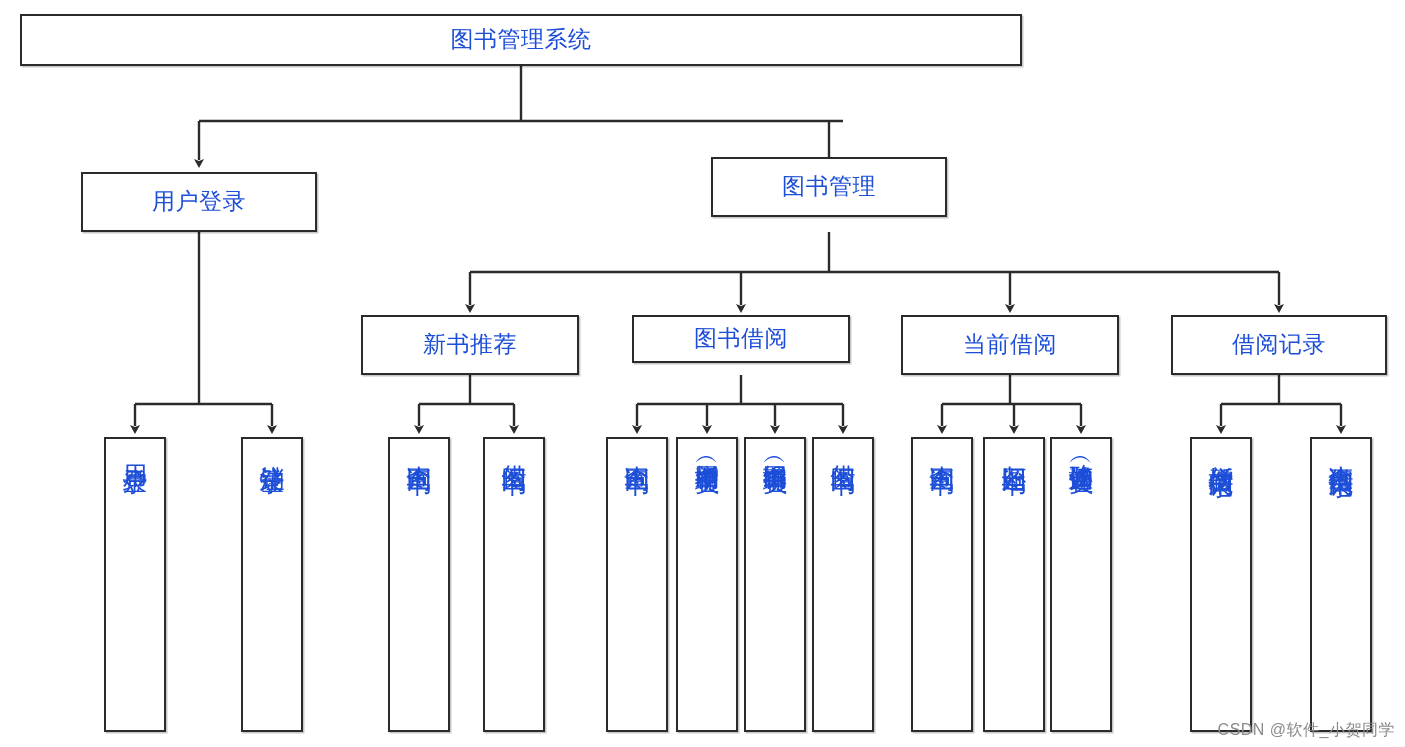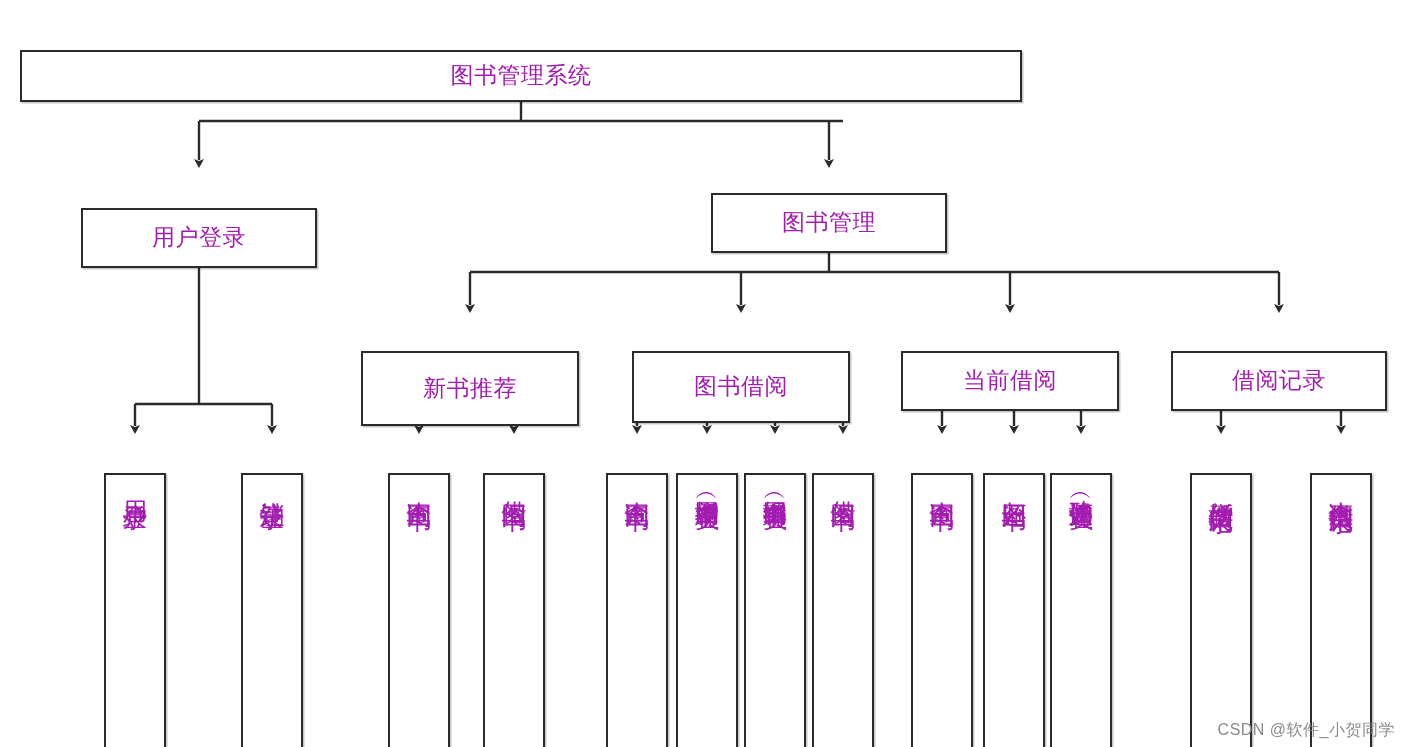--- a/index.html
+++ b/index.html
@@ -26,23 +26,22 @@
     pointer-events: none;
   }
   .node {
     position: absolute;
     box-sizing: border-box;
     background: #ffffff;
     border: 2px solid #2b2b2b;
     display: flex;
     align-items: center;
     justify-content: center;
-    color: #a21caf;
+    color: #1d4ed8;
     box-shadow: 1.5px 1.5px 0 rgba(0,0,0,0.22);
-    margin-top: 36px;
   }
   .node .label {
     text-align: center;
     line-height: 1.12;
     letter-spacing: 0.5px;
   }
   .node.h .label {
     font-size: 23px;
     white-space: nowrap;
   }
@@ -144,24 +143,24 @@
     <span class="label">图书管理系统</span>
   </div>
 
   <div class="node h" style="left:81px; top:172px; width:236px; height:60px;">
     <span class="label">用户登录</span>
   </div>
   <div class="node h" style="left:711px; top:157px; width:236px; height:60px;">
     <span class="label">图书管理</span>
   </div>
 
-  <div class="node h" style="left:361px; top:315px; width:218px; height:75px;">
+  <div class="node h" style="left:361px; top:315px; width:218px; height:60px;">
     <span class="label">新书推荐</span>
   </div>
-  <div class="node h" style="left:632px; top:315px; width:218px; height:72px;">
+  <div class="node h" style="left:632px; top:315px; width:218px; height:48px;">
     <span class="label">图书借阅</span>
   </div>
   <div class="node h" style="left:901px; top:315px; width:218px; height:60px;">
     <span class="label">当前借阅</span>
   </div>
   <div class="node h" style="left:1171px; top:315px; width:216px; height:60px;">
     <span class="label">借阅记录</span>
   </div>
 
   <div class="node v" style="left:104px; top:437px; width:62px; height:295px;">

